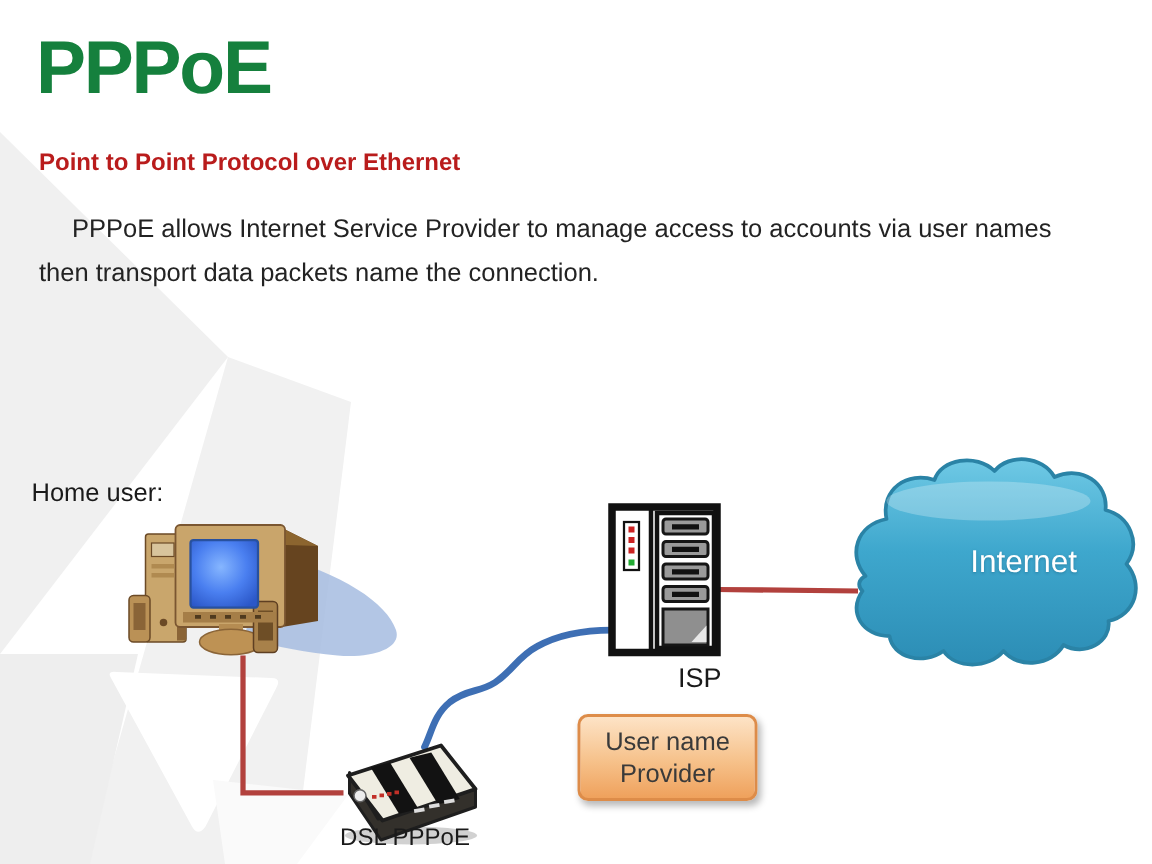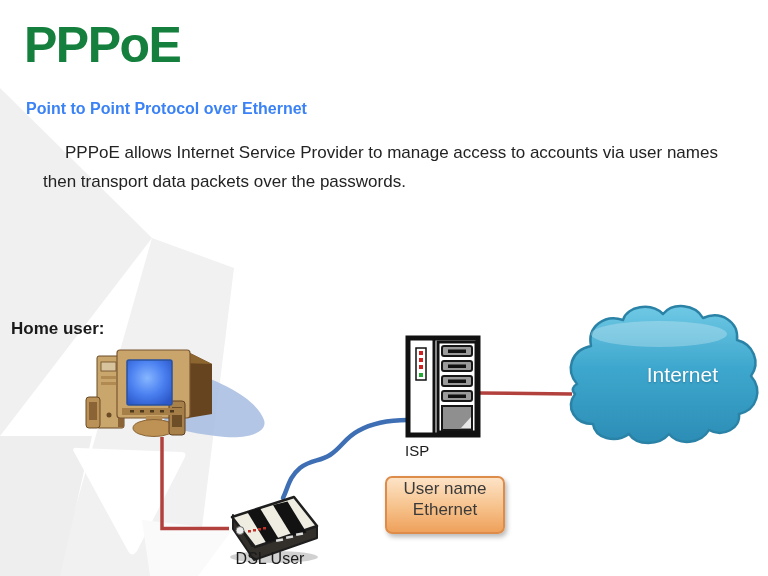--- a/index.html
+++ b/index.html
@@ -4,56 +4,56 @@
 <style>
   html,body{margin:0;padding:0;}
   body{width:768px;height:576px;overflow:hidden;background:#ffffff;
        font-family:"Liberation Sans", sans-serif;position:relative;}
   .abs{position:absolute;}
   
   #watermark{left:0;top:0;z-index:0;}
   
   #slide-title{left:24px;top:16px;font-size:50px;font-weight:bold;
     color:#15803d;letter-spacing:-1.5px;z-index:3;margin:0;}
-  #subtitle{left:26px;top:100px;font-size:16px;font-weight:bold;color:#3b82f6;z-index:3;margin:0;}
+  #subtitle{left:26px;top:100px;font-size:16px;font-weight:bold;color:#b91c1c;z-index:3;margin:0;}
   #paragraph{left:26px;top:139px;z-index:3;color:#232323;font-size:17px;line-height:28.5px;}
-  .para-line{white-space:nowrap;margin-left:17px;}
+  .para-line{white-space:nowrap;}
   .para-line.indent{padding-left:22px;}
   .diagram-label{z-index:4;color:#1a1a1a;}
-  #home-user-label{left:11px;top:319px;font-size:17px;font-weight:bold;}
-  #isp-label{left:405px;top:442px;width:76px;text-align:left;font-size:15px;}
+  #home-user-label{left:21px;top:319px;font-size:17px;}
+  #isp-label{left:405px;top:442px;width:76px;text-align:right;font-size:18px;}
   #dsl-modem-label{left:218px;top:550px;width:104px;text-align:center;font-size:16px;}
   #internet-label{left:598px;top:363px;width:120px;text-align:right;font-size:21px;
      color:#ffffff;text-shadow:0 1px 2px rgba(0,60,90,.35);}
   
   #credentials-box{left:385px;top:476px;width:116px;height:54px;z-index:4;
      border:2px solid #DD8C49;border-radius:7px;
      background:linear-gradient(#FDE3C6,#F6C18A 55%,#EFA15C);
      box-shadow:2px 3px 5px rgba(0,0,0,.28);
-     display:flex;flex-direction:column;align-items:center;justify-content:flex-start;
+     display:flex;flex-direction:column;align-items:center;justify-content:center;
      font-size:17px;color:#3A3A3A;line-height:21px;}
   #network-diagram{left:0;top:0;z-index:2;}
 </style>
 </head>
 <body>
 
 <svg id="watermark" class="abs" width="768" height="576">
   <path d="M0,88 L152,238 L0,436 Z" fill="#f0f0f0"></path>
   <path d="M152,238 L234,268 L196,576 L56,576 Z" fill="#f1f1f1"></path>
   <path d="M0,436 L92,436 L60,576 L0,576 Z" fill="#eeeeee"></path>
   <path d="M74,452 Q71,447 78,448 L181,452 Q188,452 184,459 L137,551 Q132,558 128,551 Z" fill="#ffffff"></path>
   <path d="M142,520 L232,530 L198,576 L150,576 Z" fill="#fafafa"></path>
 </svg>
 
 <h1 id="slide-title" class="abs">PPPoE</h1>
 <h2 id="subtitle" class="abs">Point to Point Protocol over Ethernet</h2>
 
 <div id="paragraph" class="abs">
   <div class="para-line indent">PPPoE allows Internet Service Provider to manage access to accounts via user names</div>
-  <div class="para-line">then transport data packets over the passwords.</div>
+  <div class="para-line">then transport data packets name the connection.</div>
 </div>
 
 <svg id="network-diagram" class="abs" width="768" height="576">
   <defs>
     <radialGradient id="scr" cx="45%" cy="40%" r="70%">
       <stop offset="0%" stop-color="#86B6FF"></stop>
       <stop offset="55%" stop-color="#4A7FF0"></stop>
       <stop offset="100%" stop-color="#2B57C8"></stop>
     </radialGradient>
     <linearGradient id="cloudG" x1="0" y1="0" x2="0" y2="1">
@@ -136,19 +136,19 @@
     <path d="M14,78 C2,64 8,44 28,40 C24,20 42,8 60,14 C64,0 88,-4 100,8 C110,-4 132,-2 140,12
              C158,4 176,16 174,34 C190,38 198,56 188,70 C200,84 194,104 176,108 C178,122 160,132 146,124
              C138,138 116,140 106,128 C96,140 74,140 66,128 C52,138 32,132 30,118 C12,118 2,102 12,88
              C8,84 10,80 14,78 Z" fill="url(#cloudG)" stroke="#2A83A6" stroke-width="2.5" stroke-linejoin="round"></path>
     <ellipse cx="96" cy="28" rx="68" ry="13" fill="#ffffff" opacity="0.25"></ellipse>
   </g>
 </svg>
 
 <div id="home-user-label" class="abs diagram-label">Home user:</div>
 <div id="isp-label" class="abs diagram-label">ISP</div>
-<div id="dsl-modem-label" class="abs diagram-label">DSL User</div>
+<div id="dsl-modem-label" class="abs diagram-label">DSL PPPoE</div>
 <div id="internet-label" class="abs diagram-label">Internet</div>
 
 <div id="credentials-box" class="abs">
   <span>User name</span>
-  <span>Ethernet</span>
+  <span>Provider</span>
 </div>
 
 </body></html>

